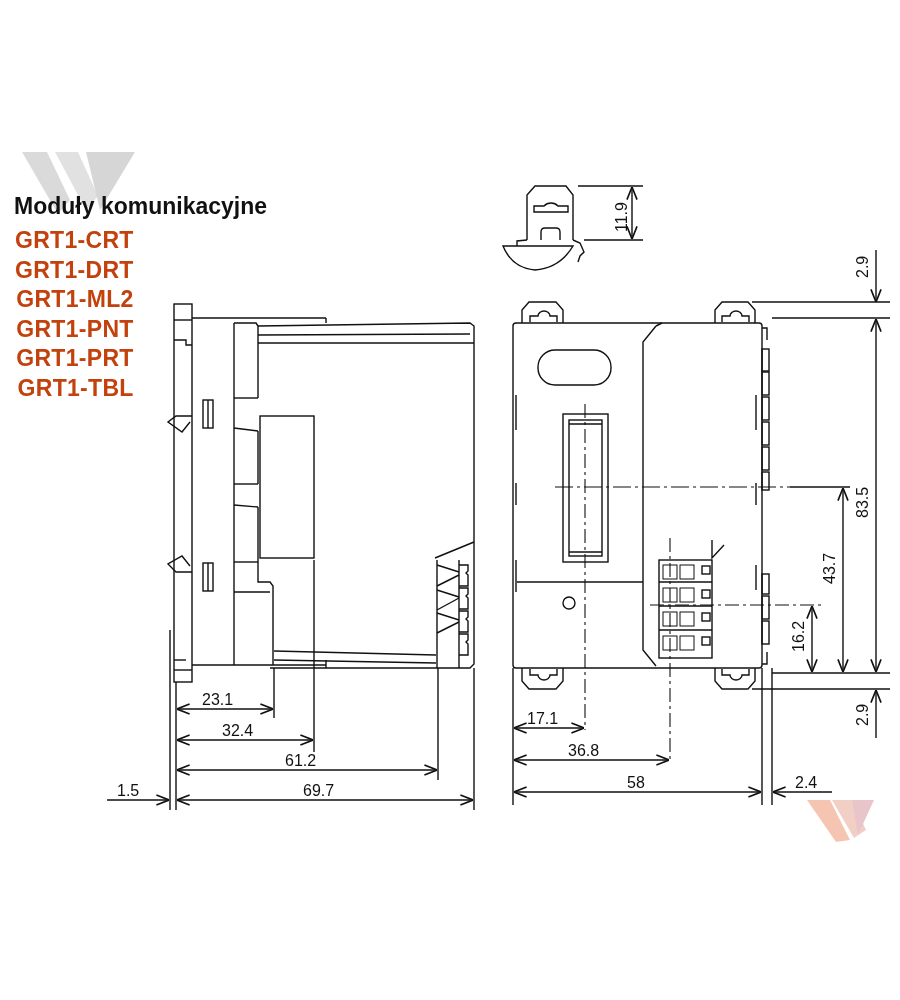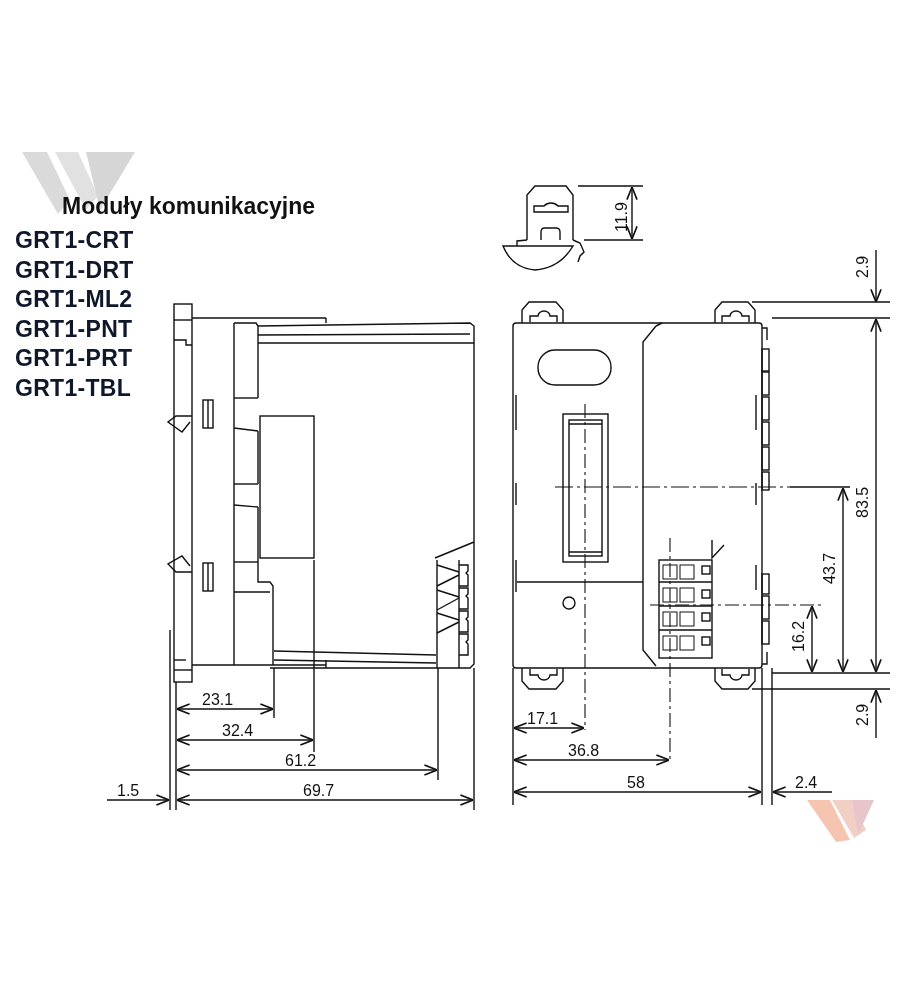--- a/index.html
+++ b/index.html
@@ -1,19 +1,19 @@
 <!DOCTYPE html>
 <html><head>
 <meta charset="utf-8">
 <style>
   html, body { margin: 0; padding: 0; background: #ffffff; }
   body { width: 900px; height: 1000px; position: relative; overflow: hidden; font-family: "Liberation Sans", sans-serif; }
-  .title { position: absolute; left: 14px; top: 193px; font-size: 23px; font-weight: bold; color: #111111; letter-spacing: 0px; margin-left: 48px; }
+  .title { position: absolute; left: 14px; top: 193px; font-size: 23px; font-weight: bold; color: #111111; letter-spacing: 0px; }
   .models { position: absolute; left: 15px; top: 226px; margin: 0; padding: 0; list-style: none; }
-  .models li { font-size: 23px; font-weight: bold; color: #0f172a; line-height: 29.5px; letter-spacing: 0.3px; }
+  .models li { font-size: 23px; font-weight: bold; color: #c2410c; line-height: 29.5px; letter-spacing: 0.3px; text-align: right; }
   svg.drawing { position: absolute; left: 0; top: 0; }
   svg text { font-family: "Liberation Sans", sans-serif; font-size: 16px; fill: #111; }
 </style>
 </head>
 <body>
 
 <svg class="drawing" width="900" height="1000">
   <g opacity="0.55">
     <polygon points="22,152 47,152 70,200 58,214" fill="#bdbdbd"></polygon>
     <polygon points="55,152 78,152 98,196 86,210" fill="#c9c9c9"></polygon>

